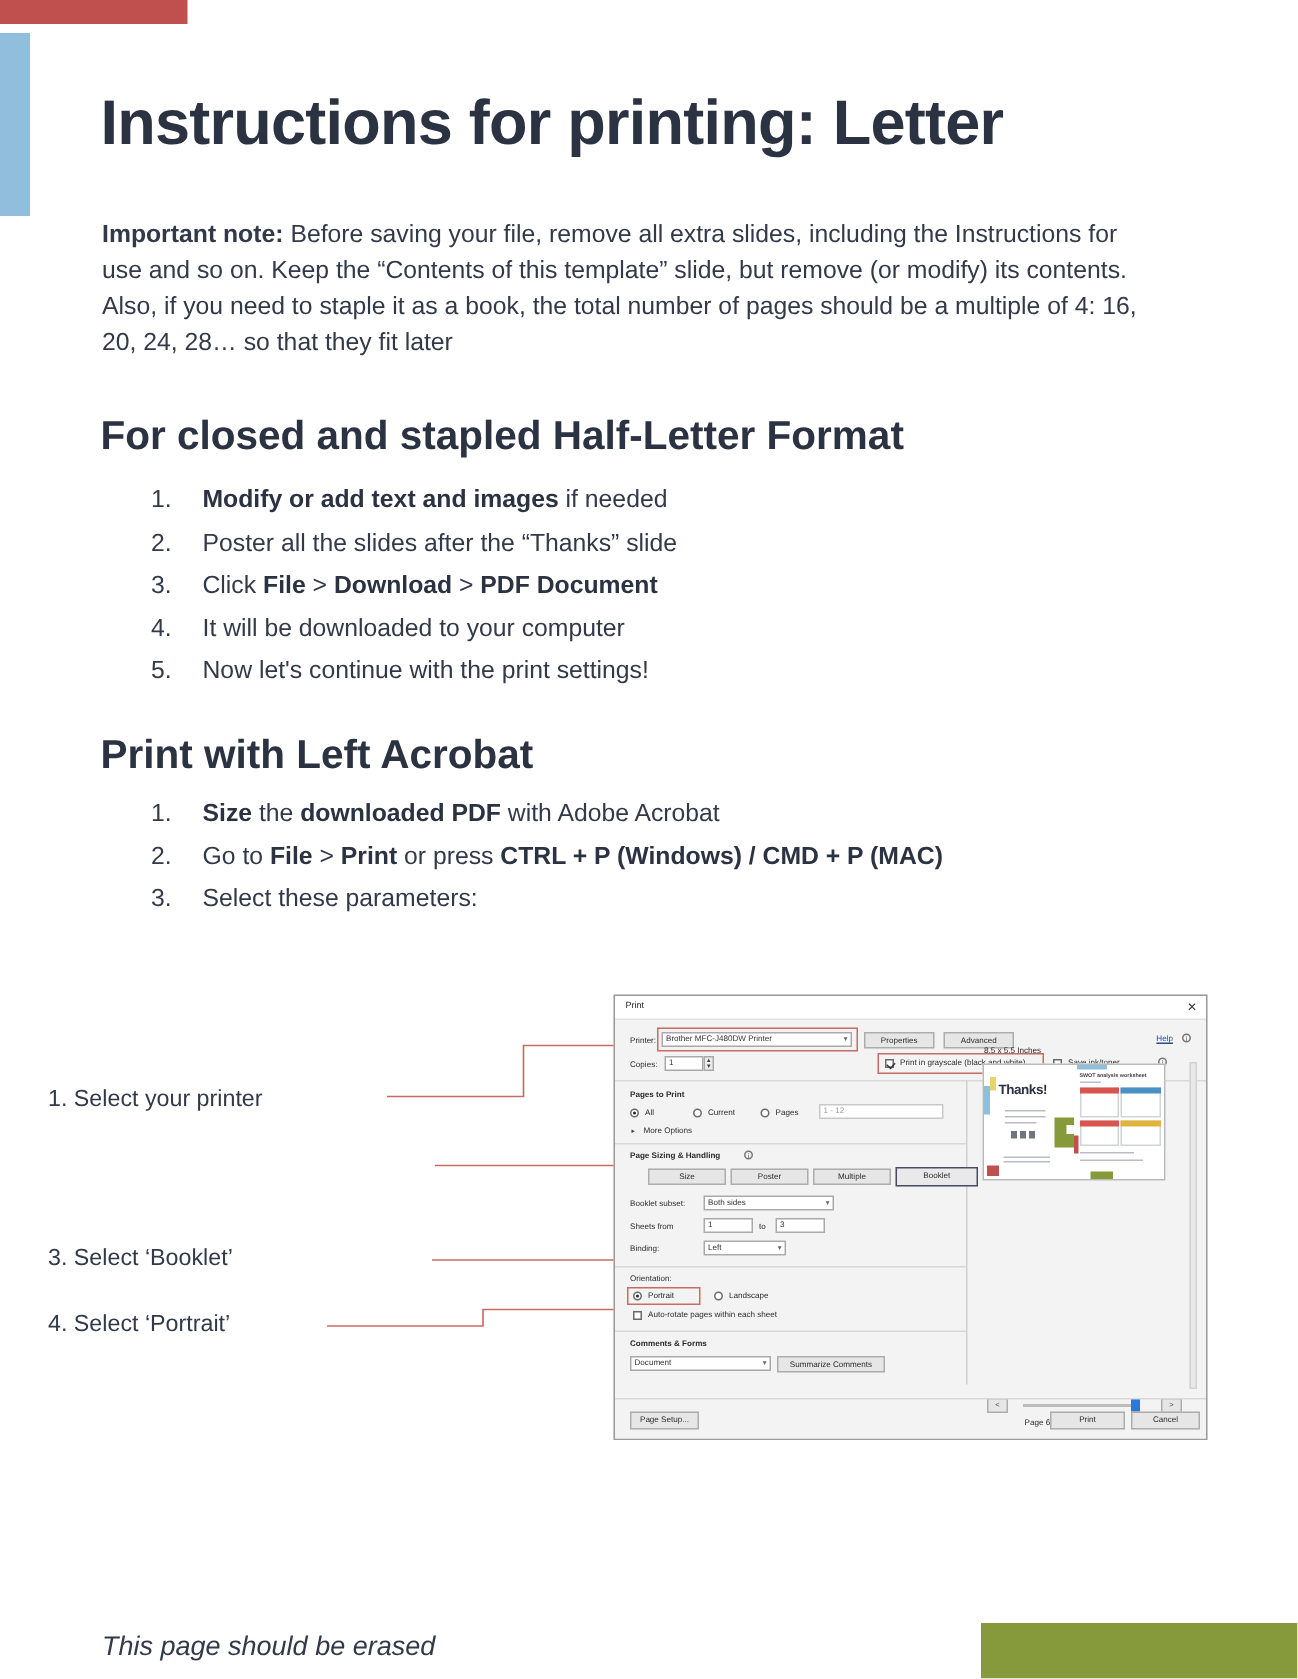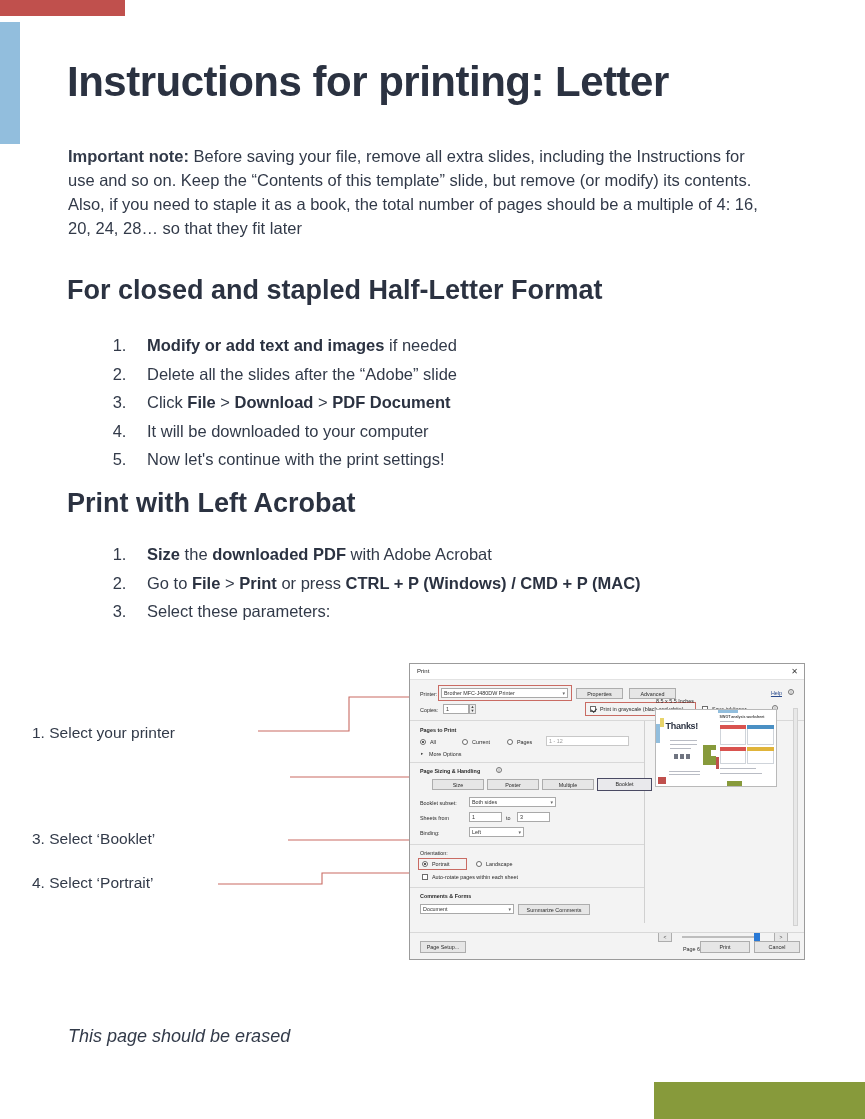--- a/index.html
+++ b/index.html
@@ -61,39 +61,39 @@
     font-size: 27px;
     font-weight: bold;
     color: #2b3241;
     white-space: nowrap;
   }
   .sec1-head { left: 67px; top: 275px; }
   .sec2-head { left: 67px; top: 488px; }
 
   ol.steps {
     position: absolute;
-    margin: 16px;
+    margin: 4px;
     padding: 0 0 0 48px;
     list-style: decimal;
     font-size: 16.5px;
     color: #323a49;
   }
   ol.steps li {
     padding-left: 16px;
     margin-bottom: 10.5px;
     line-height: 18px;
   }
   ol.steps li::marker { color: #323a49; }
   ol.steps b { font-weight: bold; color: #2b3241; }
   .sec1-list { left: 67px; top: 320px; }
   .sec2-list { left: 67px; top: 529px; }
 
   .erase-note {
     position: absolute;
-    left: 68px; top: 1026px;
+    left: 68px; top: 1087px;
     font-size: 18px;
     font-style: italic;
     color: #323a49;
   }
 
   
   .callout {
     position: absolute;
     font-size: 15.5px;
     line-height: 21px;
@@ -359,21 +359,21 @@
 <div class="deco-blue"></div>
 <div class="deco-green"></div>
 
 <div class="page-title">Instructions for printing: Letter</div>
 
 <div class="intro"><b>Important note:</b><span> Before saving your file, remove all extra slides, including the Instructions for use and so on. Keep the “Contents of this template” slide, but remove (or modify) its contents. Also, if you need to staple it as a book, the total number of pages should be a multiple of 4: 16, 20, 24, 28… so that they fit later</span></div>
 
 <div class="section-head sec1-head">For closed and stapled Half-Letter Format</div>
 <ol class="steps sec1-list">
   <li><b>Modify or add text and images</b><span> if needed</span></li>
-  <li><span>Delete all the slides after the “Adobe” slide</span></li>
+  <li><span>Poster all the slides after the “Thanks” slide</span></li>
   <li><span>Click </span><b>File</b><span> &gt; </span><b>Download</b><span> &gt; </span><b>PDF Document</b></li>
   <li><span>It will be downloaded to your computer</span></li>
   <li><span>Now let's continue with the print settings!</span></li>
 </ol>
 
 <div class="section-head sec2-head">Print with Left Acrobat</div>
 <ol class="steps sec2-list">
   <li><b>Size</b><span> the </span><b>downloaded PDF</b><span> with Adobe Acrobat</span></li>
   <li><span>Go to </span><b>File</b><span> &gt; </span><b>Print</b><span> or press </span><b>CTRL + P (Windows) / CMD + P (MAC)</b></li>
   <li><span>Select these parameters:</span></li>

